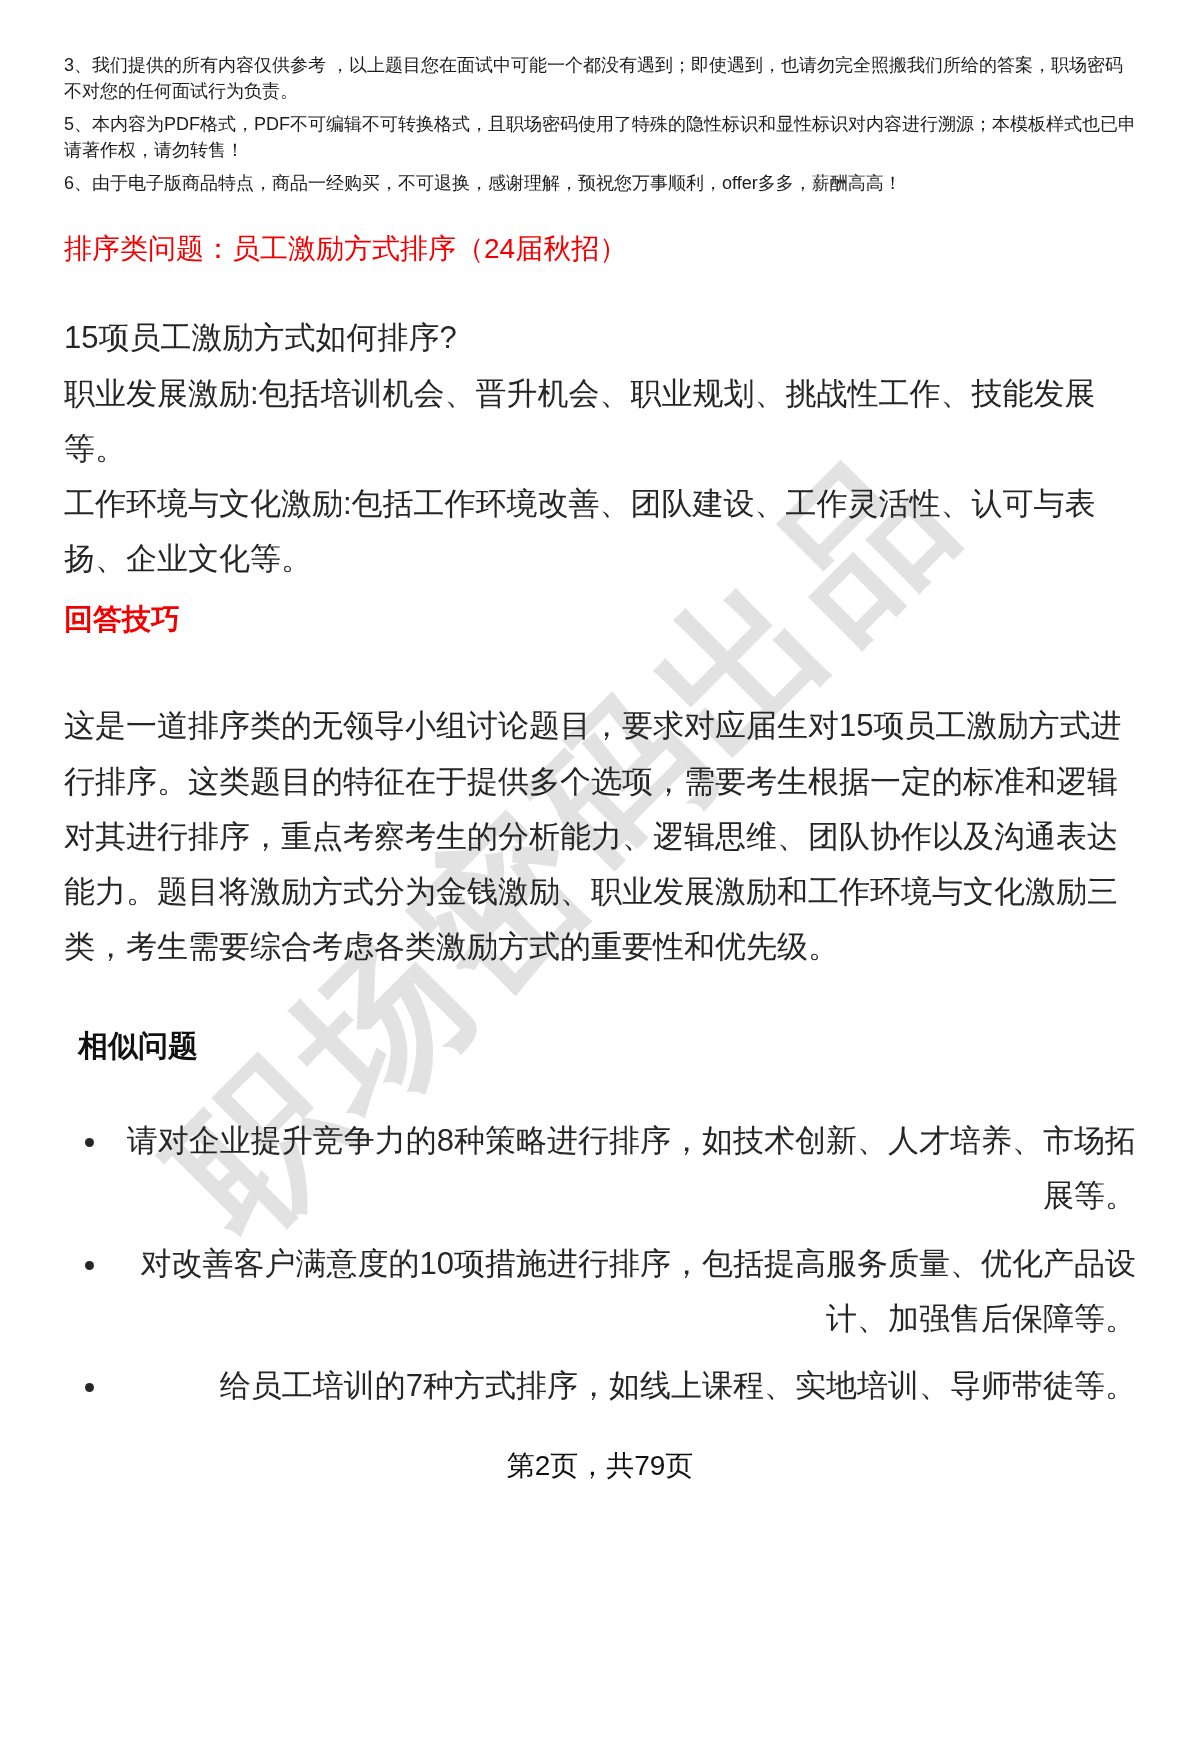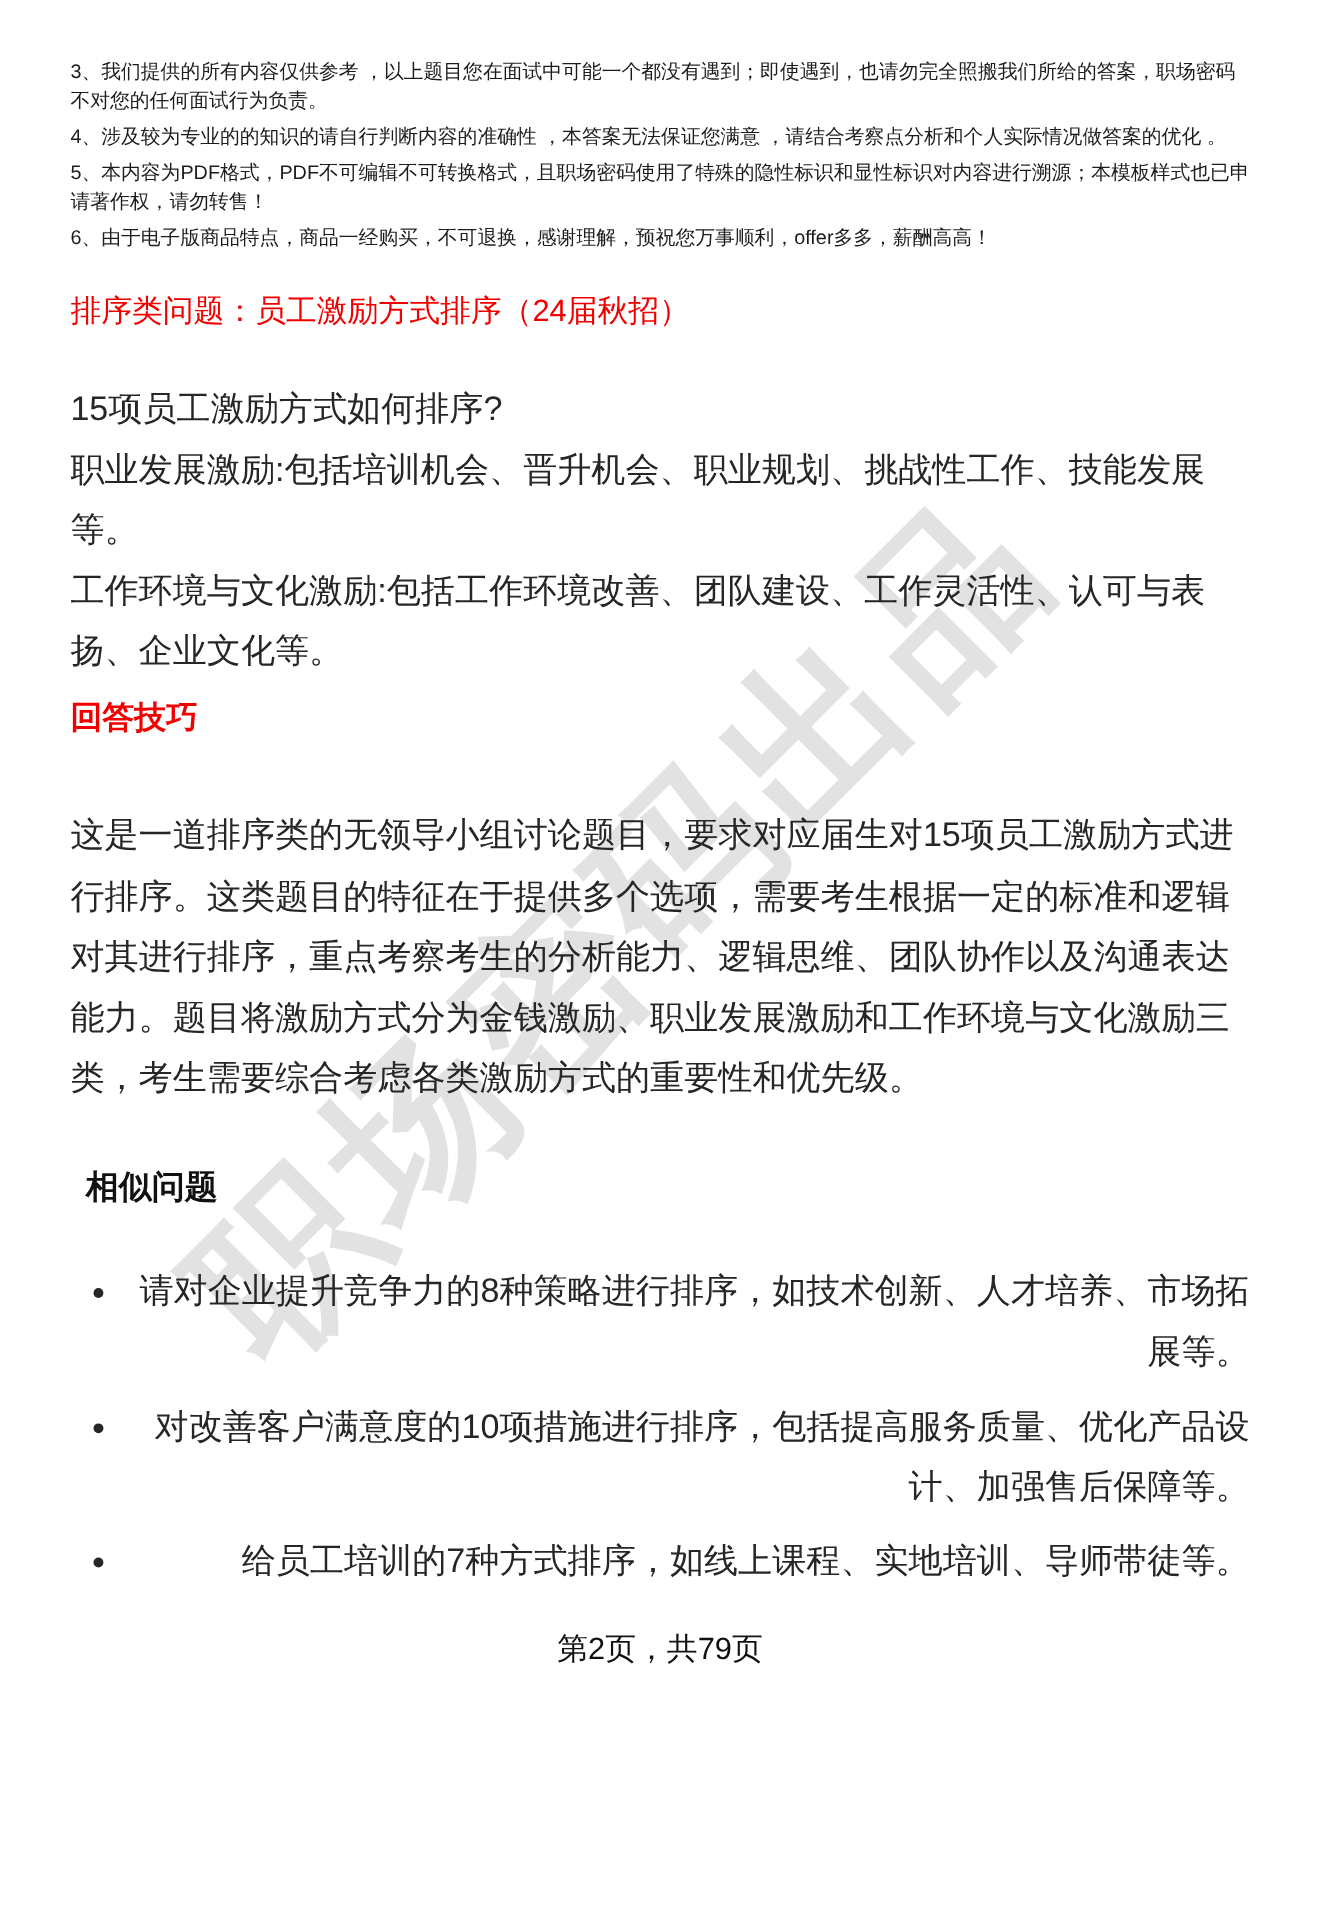--- a/index.html
+++ b/index.html
@@ -93,21 +93,20 @@
 <body>
 
 <div class="page">
 
   <div class="watermark">职场密码出品</div>
 
   <div class="content">
 
     <div class="disclaimers">
       <p>3、我们提供的所有内容仅供参考 ，以上题目您在面试中可能一个都没有遇到；即使遇到，也请勿完全照搬我们所给的答案，职场密码不对您的任何面试行为负责。</p>
-      <p>4、涉及较为专业的的知识的请自行判断内容的准确性 ，本答案无法保证您满意 ，请结合考察点分析和个人实际情况做答案的优化 。</p>
       <p>5、本内容为PDF格式，PDF不可编辑不可转换格式，且职场密码使用了特殊的隐性标识和显性标识对内容进行溯源；本模板样式也已申请著作权，请勿转售！</p>
       <p>6、由于电子版商品特点，商品一经购买，不可退换，感谢理解，预祝您万事顺利，offer多多，薪酬高高！</p>
     </div>
 
     <h1 class="q-heading">排序类问题：员工激励方式排序（24届秋招）</h1>
 
     <div>
       <p class="body-par">15项员工激励方式如何排序?</p>
       <p class="body-par">职业发展激励:包括培训机会、晋升机会、职业规划、挑战性工作、技能发展等。</p>
       <p class="body-par">工作环境与文化激励:包括工作环境改善、团队建设、工作灵活性、认可与表扬、企业文化等。</p>

